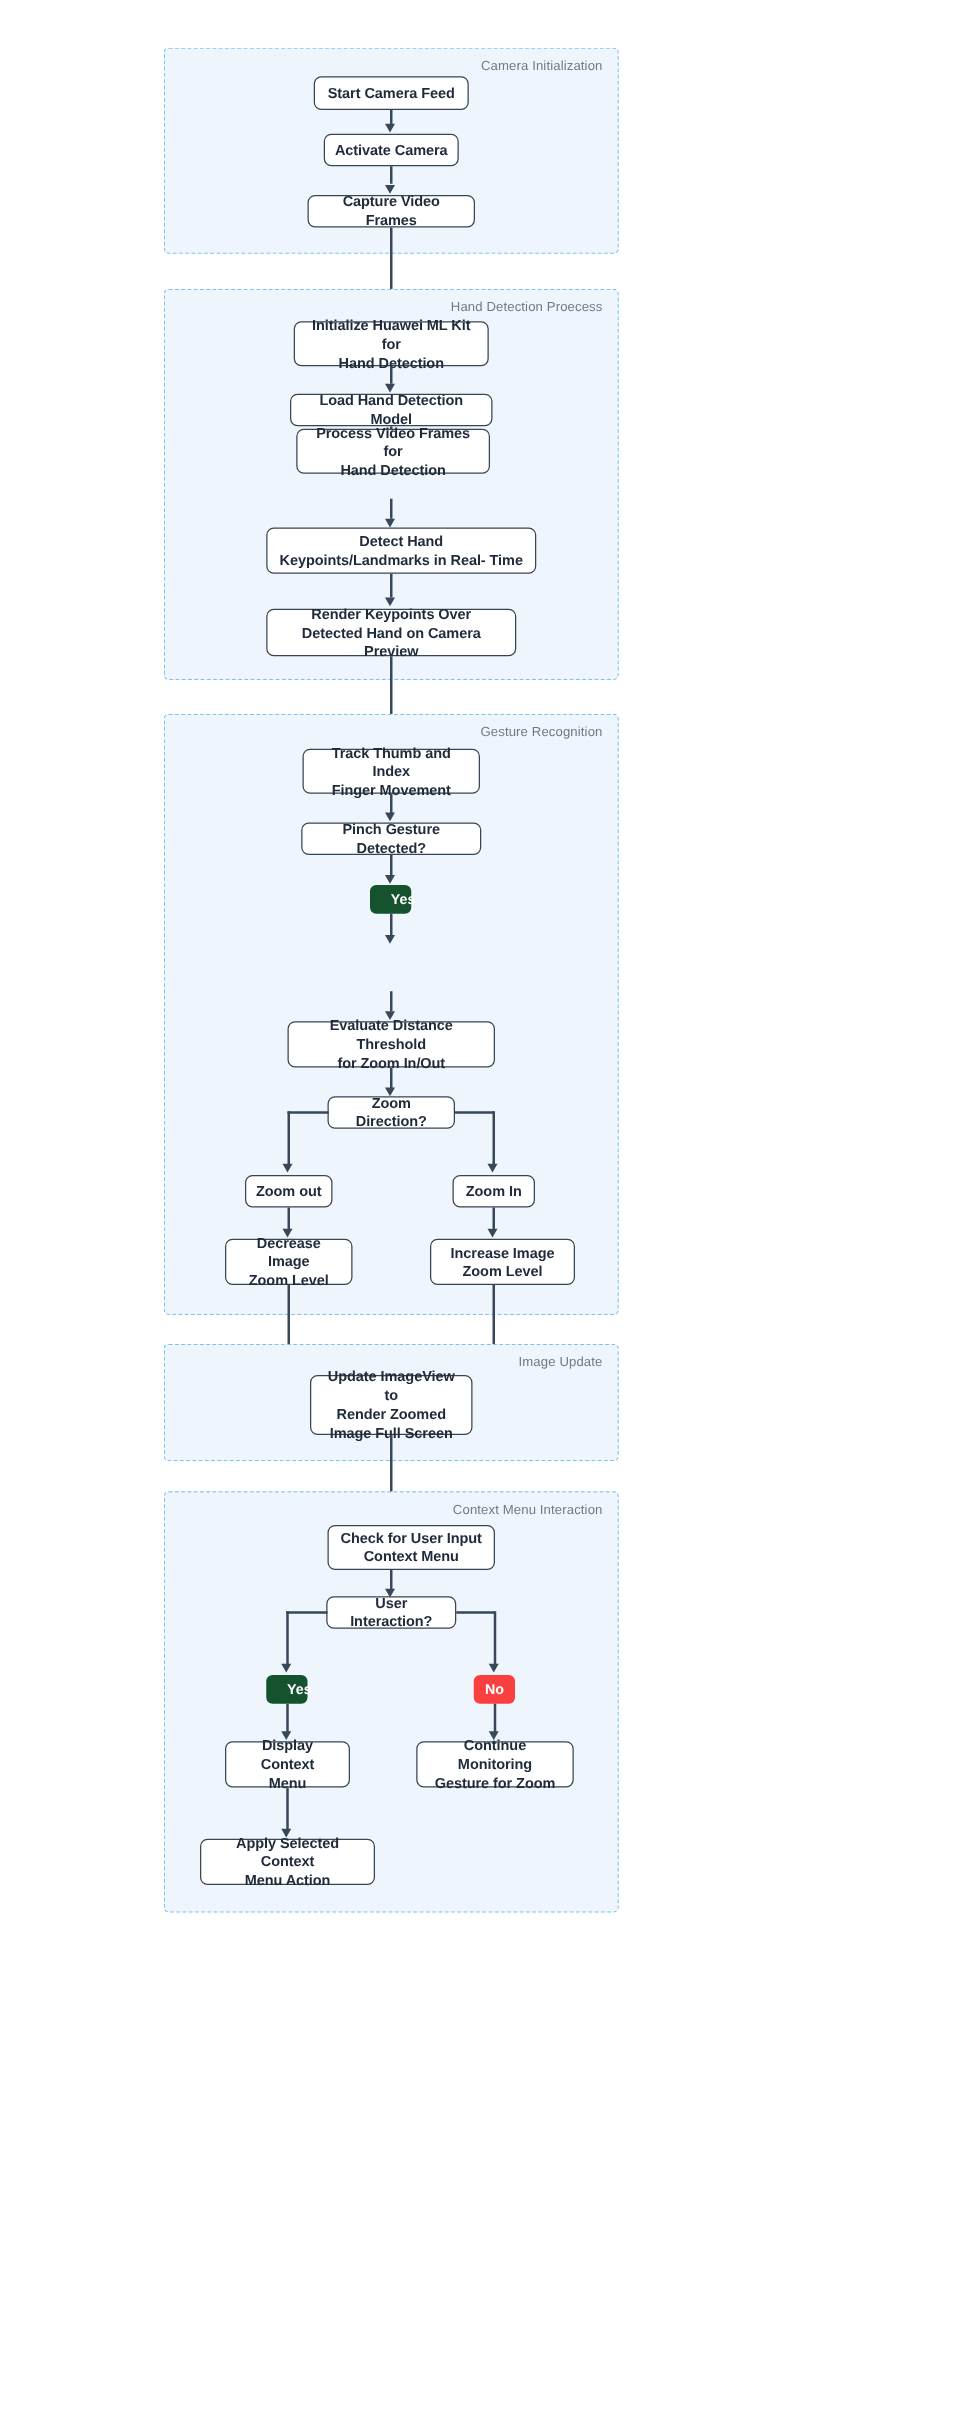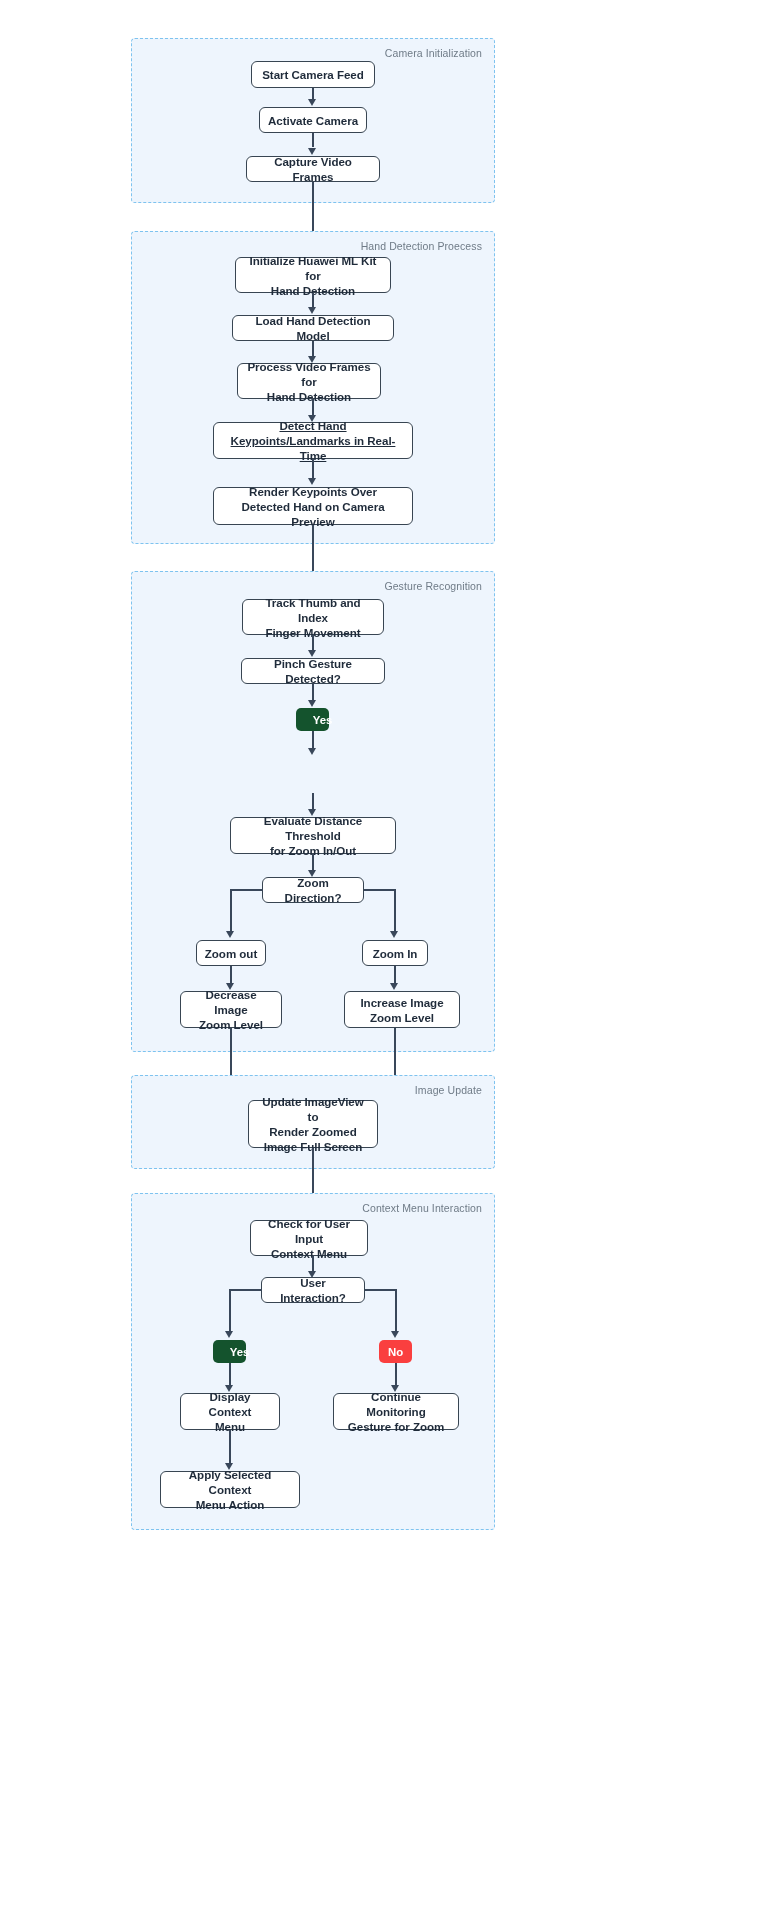--- a/index.html
+++ b/index.html
@@ -140,28 +140,28 @@
   </div>
   <div class="edge v" style="left:312px; top:293px; height:14px;"></div>
   <div class="arrow-d" style="left:308px; top:307px;"></div>
 
   <div class="node" style="left:232px; top:315px; width:162px; height:26px;">
     <span>Load Hand Detection Model</span>
   </div>
   <div class="edge v" style="left:312px; top:341px; height:16px;"></div>
   <div class="arrow-d" style="left:308px; top:356px;"></div>
 
-  <div class="node" style="left:237px; top:363px; width:144px; height:36px;">
+  <div class="node" style="left:237px; top:343px; width:155px; height:36px;">
     <span>Process Video Frames for
 Hand Detection</span>
   </div>
   <div class="edge v" style="left:312px; top:399px; height:16px;"></div>
   <div class="arrow-d" style="left:308px; top:415px;"></div>
 
-  <div class="node" style="left:213px; top:422px; width:200px; height:37px;text-decoration:underline;">
+  <div class="node" style="left:213px; top:422px; width:216px; height:37px;">
     <span>Detect Hand
 Keypoints/Landmarks in Real- Time</span>
   </div>
   <div class="edge v" style="left:312px; top:459px; height:19px;"></div>
   <div class="arrow-d" style="left:308px; top:478px;"></div>
 
   <div class="node" style="left:213px; top:487px; width:200px; height:38px;">
     <span>Render Keypoints Over
 Detected Hand on Camera Preview</span>
   </div>
@@ -251,21 +251,21 @@
 Render Zoomed
 Image Full Screen</span>
   </div>
   <div class="edge v" style="left:312px; top:1148px; height:66px;"></div>
   <div class="arrow-d" style="left:308px; top:1213px;"></div>
 
   <div class="cluster" style="left:131px; top:1193px; width:364px; height:337px;">
     <div class="cluster-label">Context Menu Interaction</div>
   </div>
 
-  <div class="node" style="left:250px; top:1220px; width:118px; height:36px;justify-content:center;">
+  <div class="node" style="left:262px; top:1220px; width:134px; height:36px;justify-content:center;">
     <span>Check for User Input
 Context Menu</span>
   </div>
   <div class="edge v" style="left:312px; top:1256px; height:16px;"></div>
   <div class="arrow-d" style="left:308px; top:1271px;"></div>
 
   <div class="node" style="left:261px; top:1277px; width:104px; height:26px;">
     <span>User Interaction?</span>
   </div>
 

